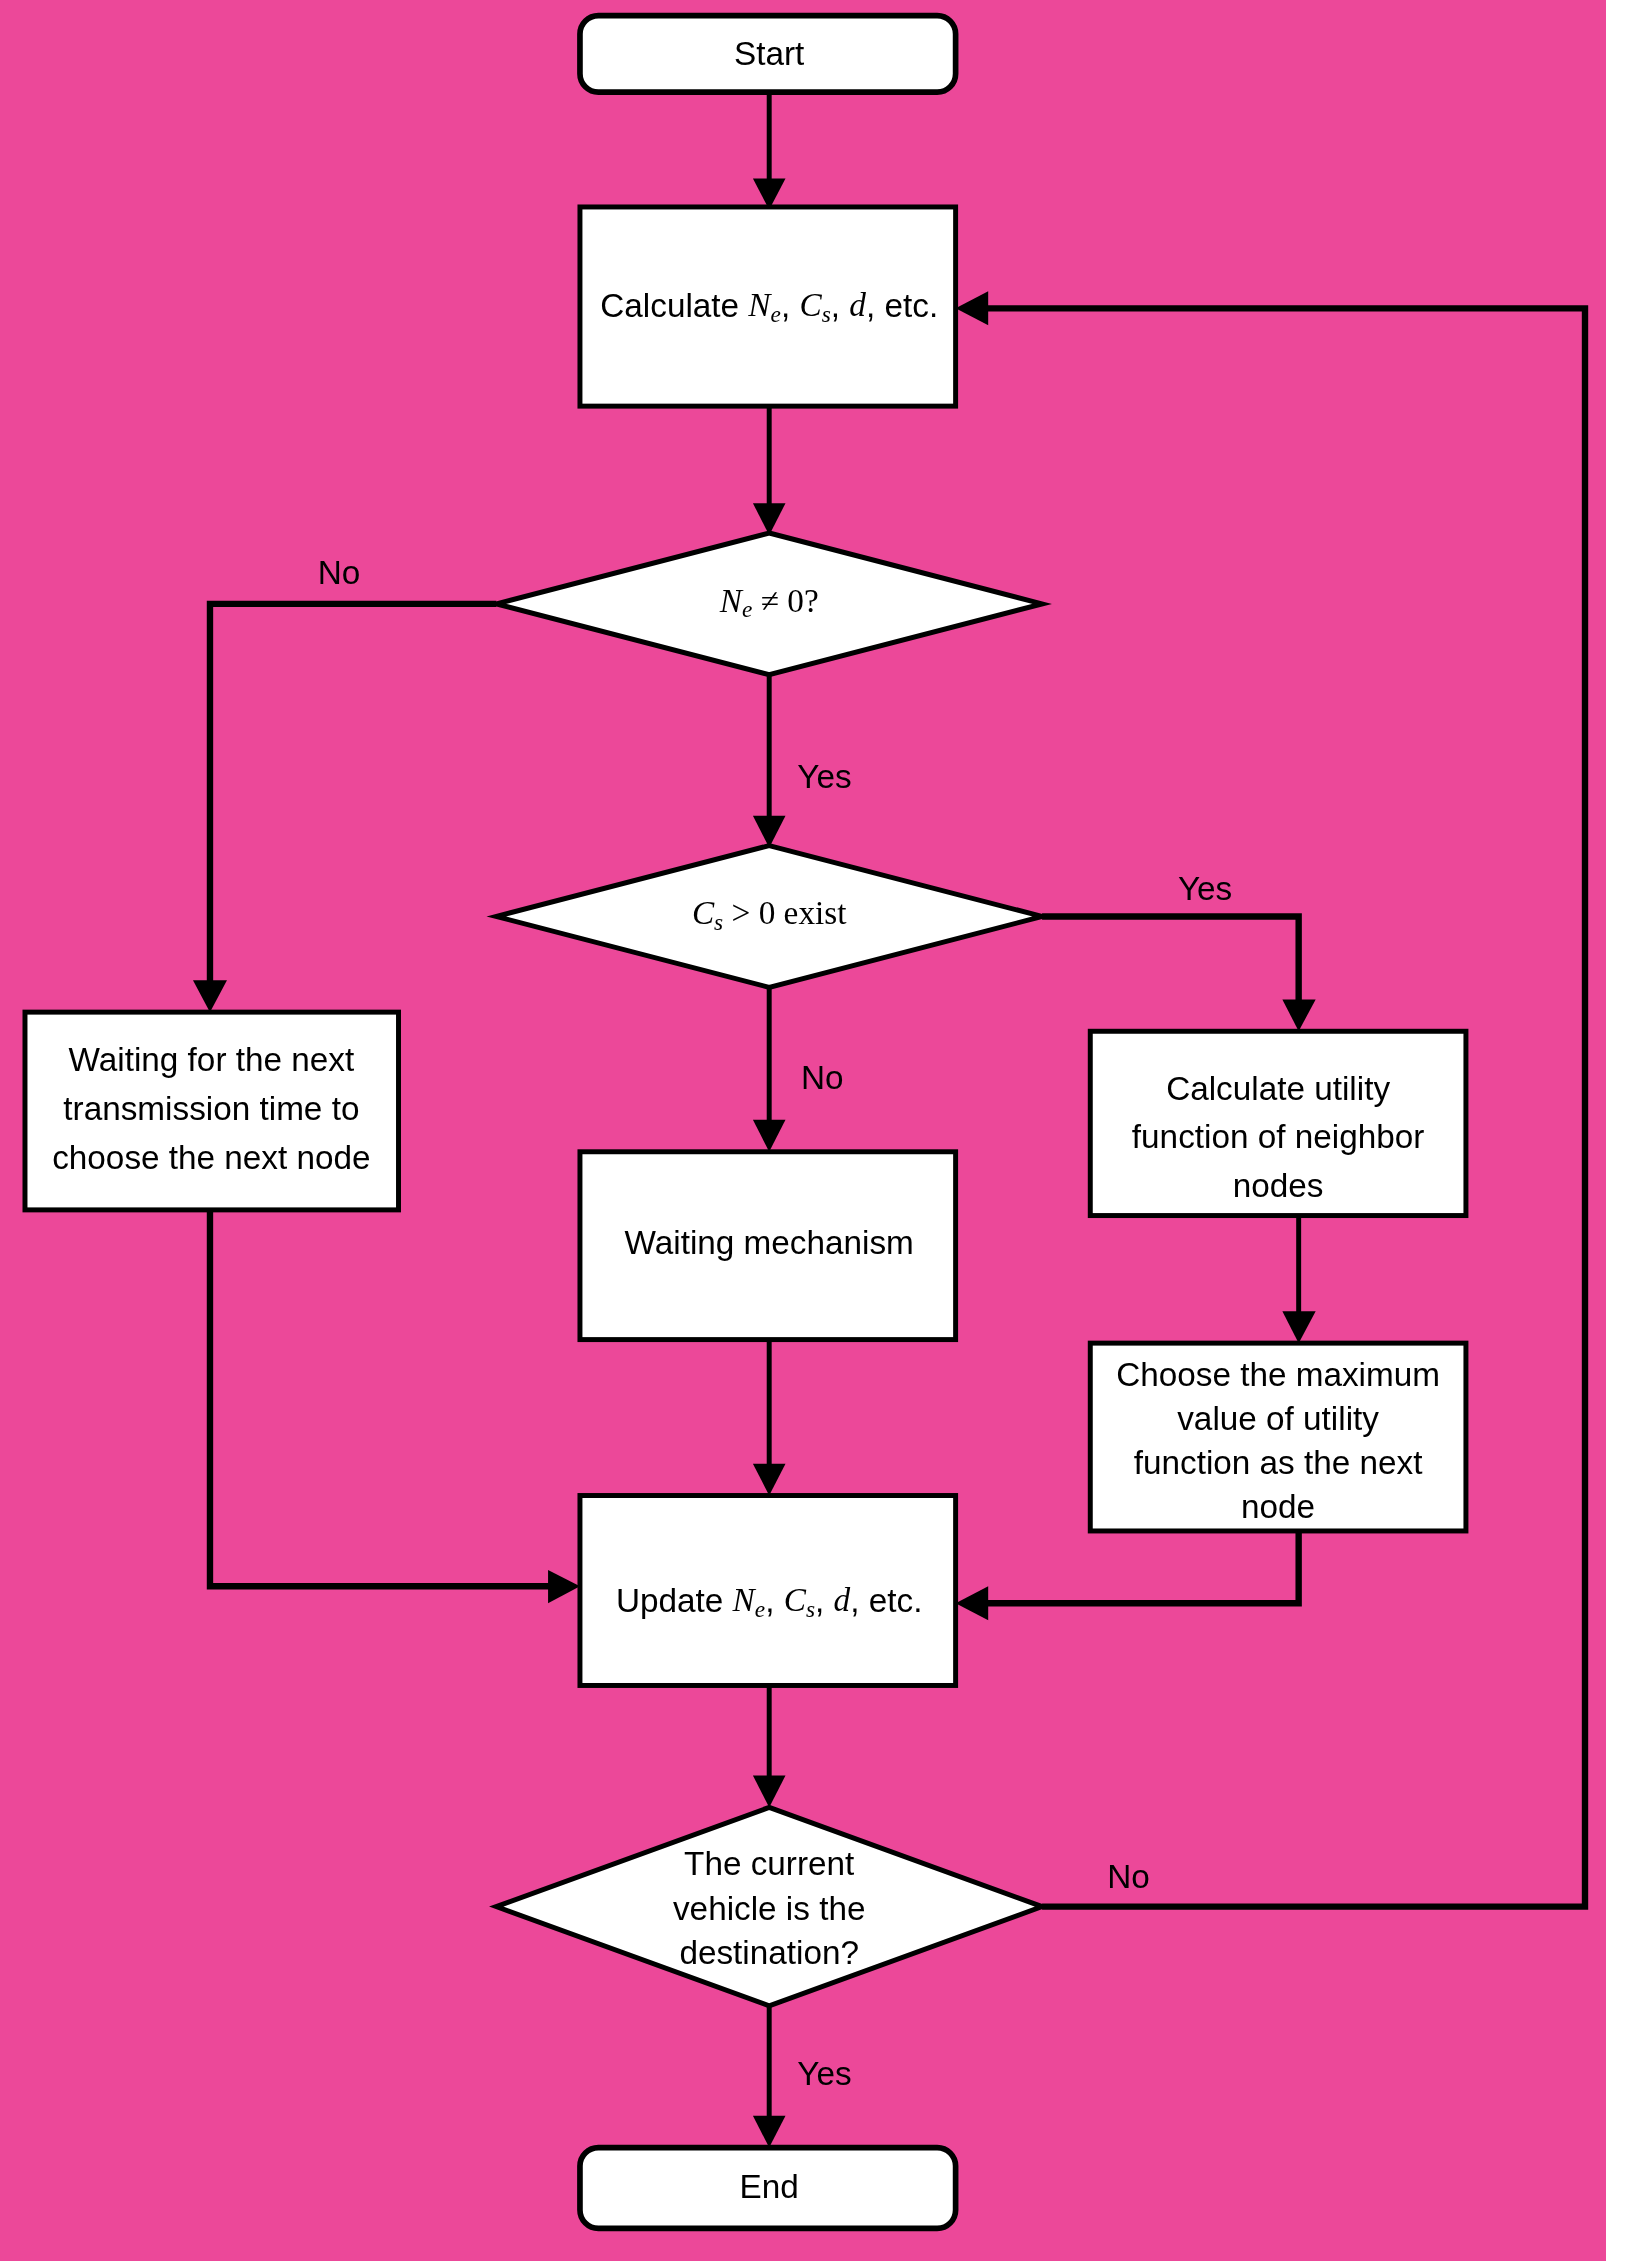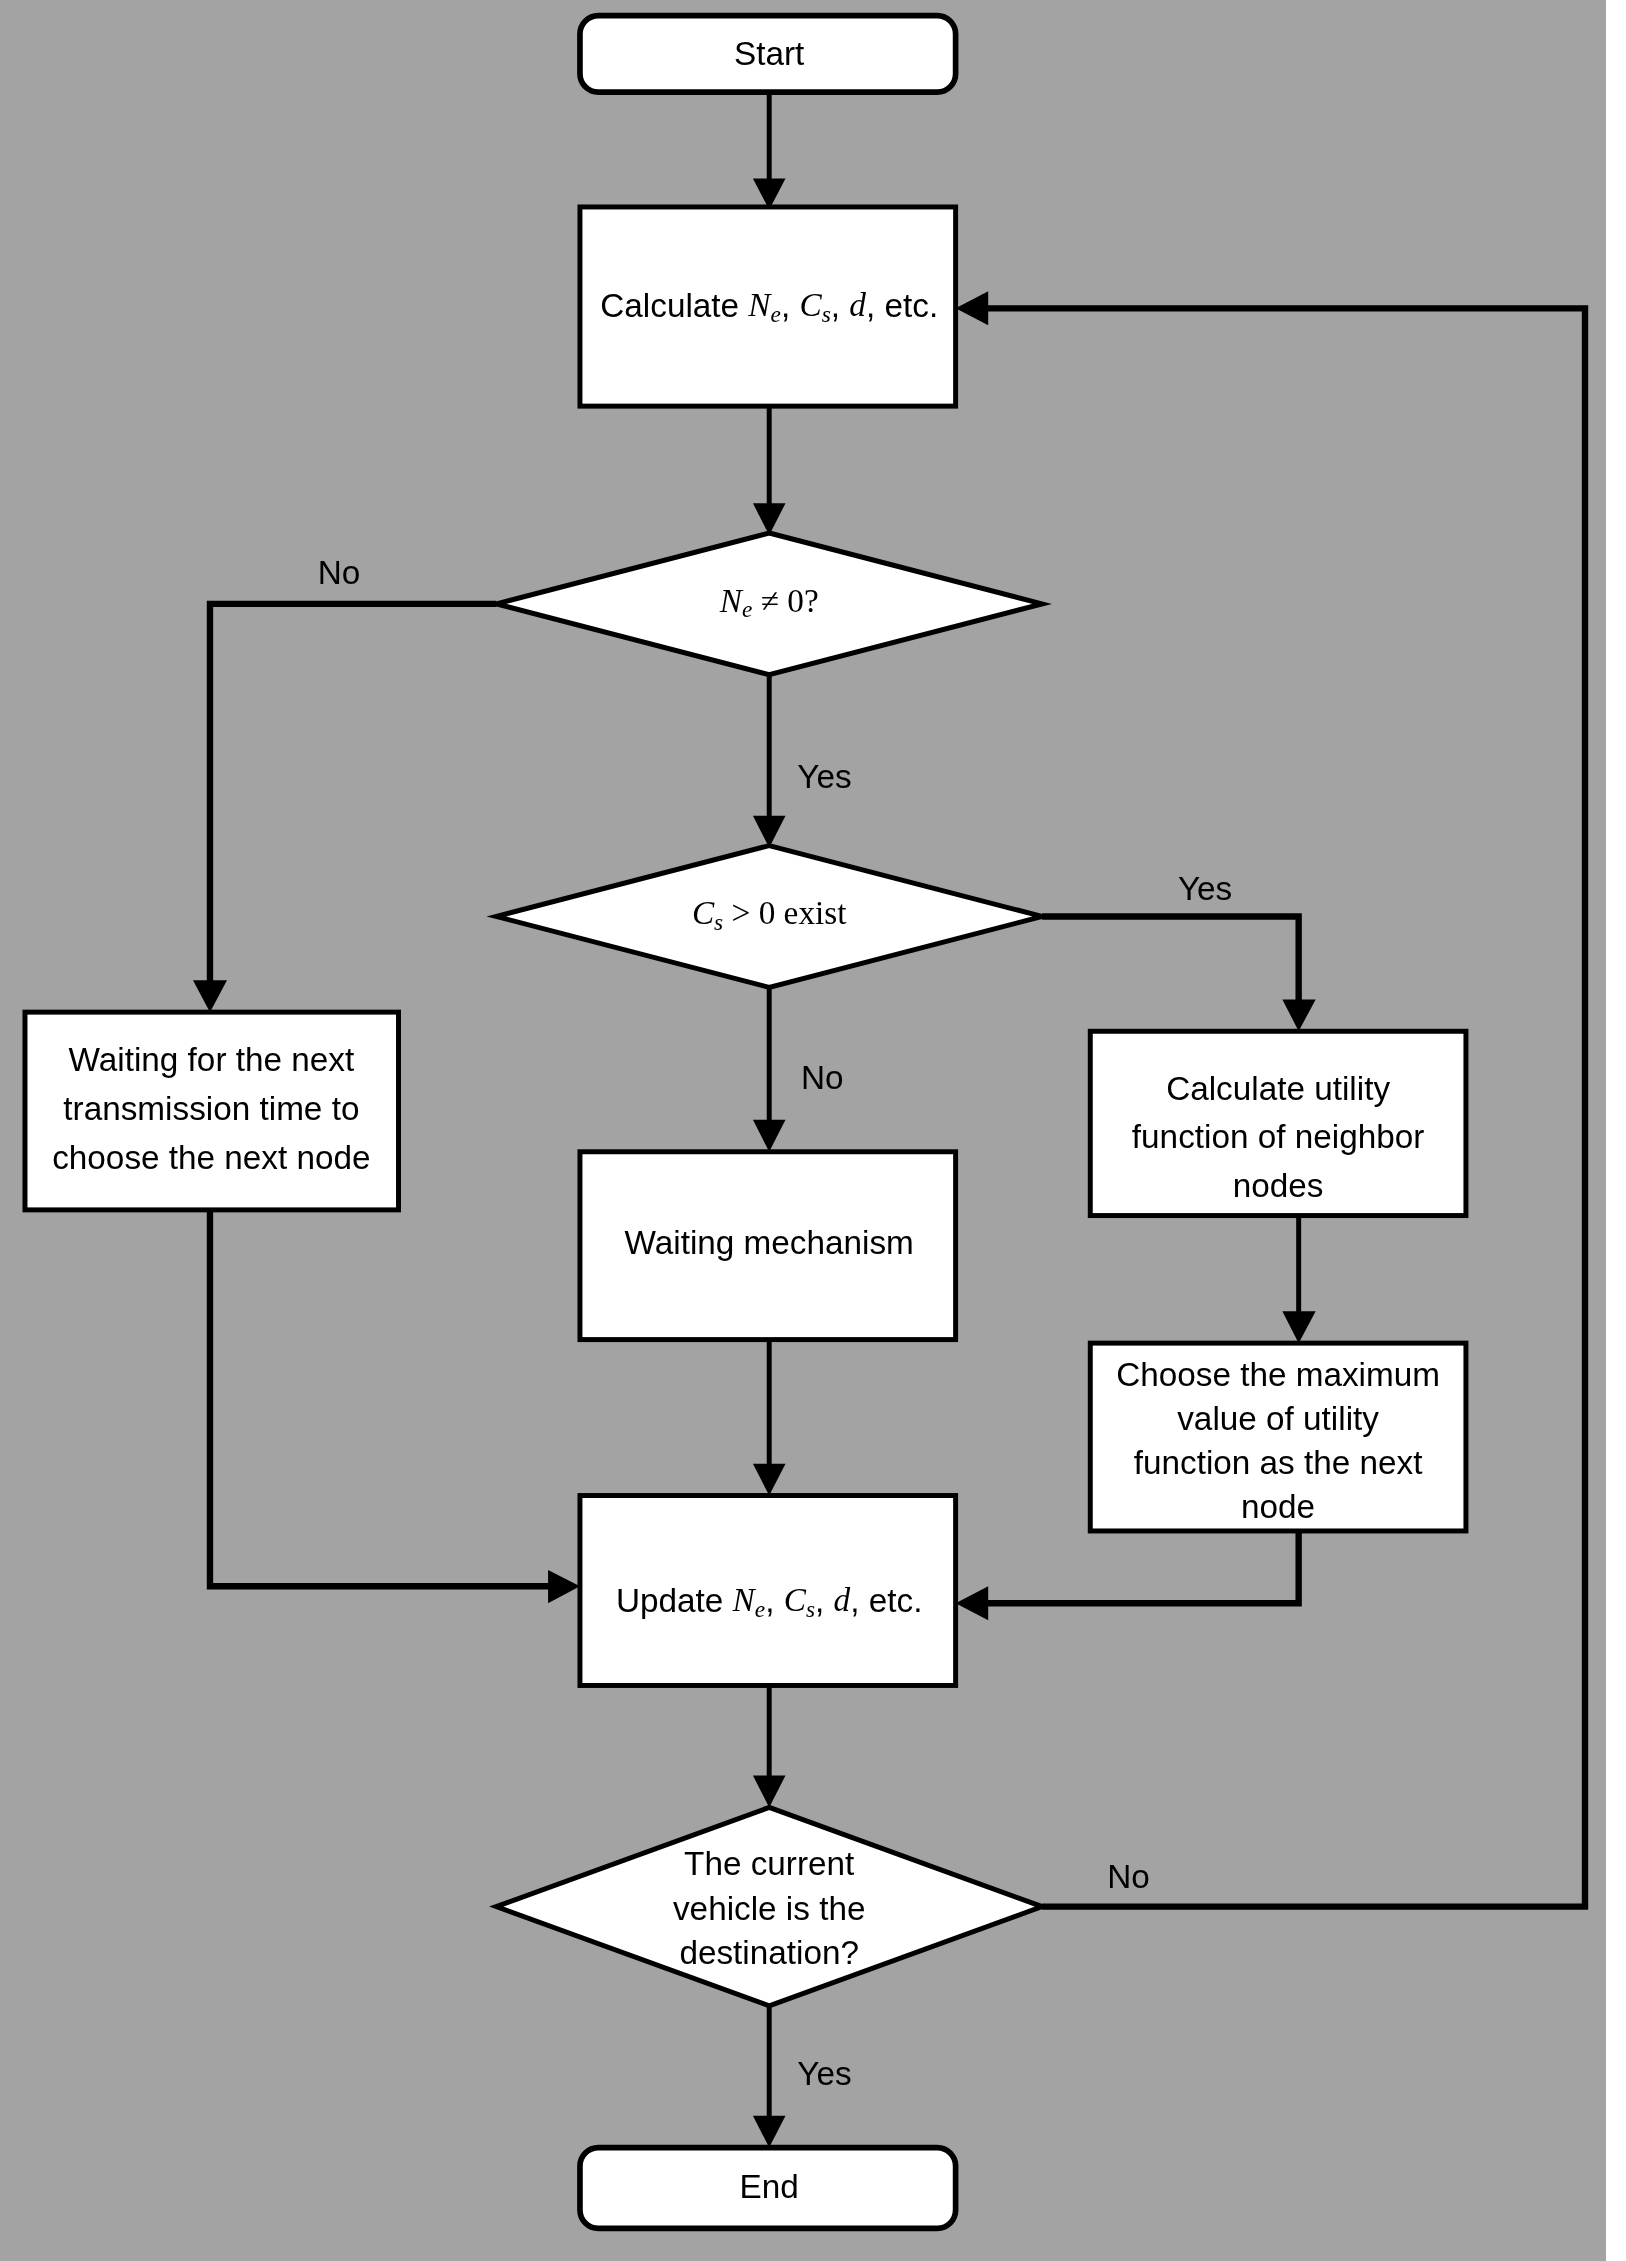--- a/index.html
+++ b/index.html
@@ -8,21 +8,21 @@
     padding: 0;
     background: #ffffff;
   }
   body {
     font-family: "Liberation Sans", sans-serif;
   }
   #stage {
     position: relative;
     width: 1606px;
     height: 2261px;
-    background: #a3a3a3;
+    background: #ec4899;
     overflow: hidden;
   }
   svg.flow {
     display: block;
     width: 1627px;
     height: 2261px;
   }
   .shape-stroke {
     fill: #ffffff;
     stroke: #000000;

